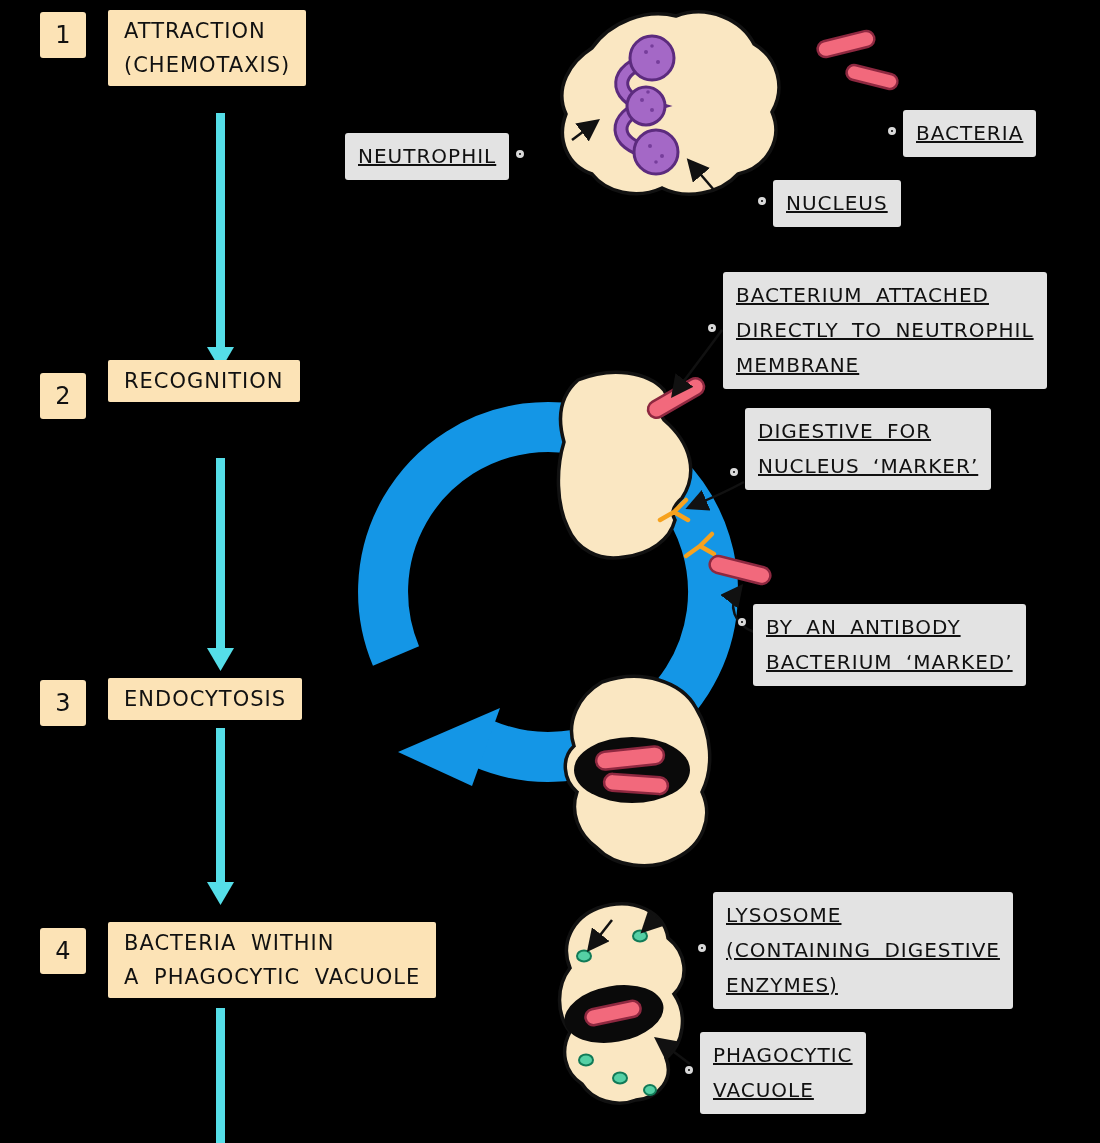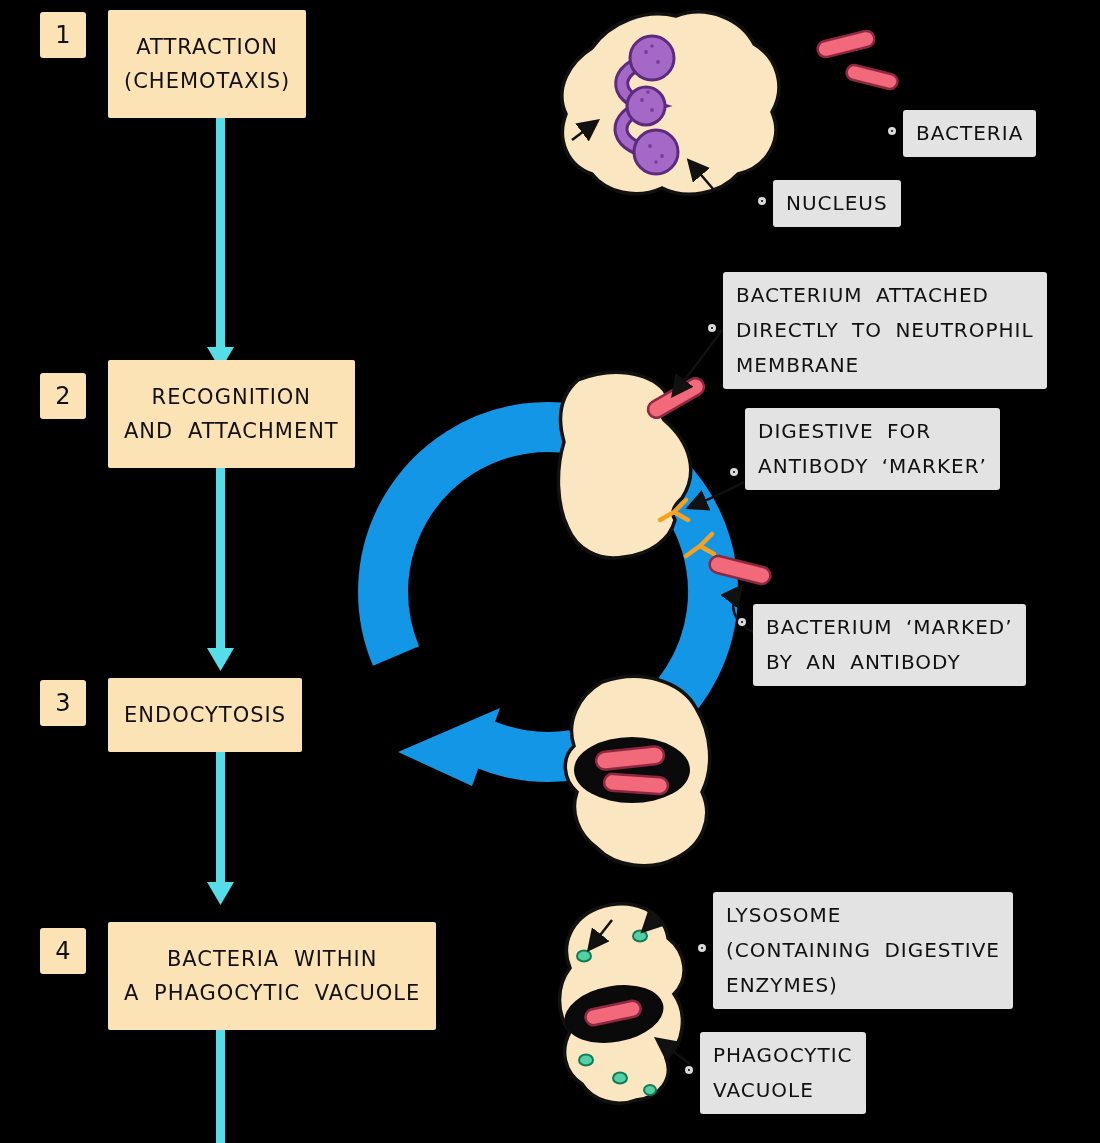--- a/index.html
+++ b/index.html
@@ -8,28 +8,28 @@
     position:relative; width:1100px; height:1143px; background:#000;
     overflow:hidden; font-family:"DejaVu Sans", sans-serif; color:#111;
   }
   #art { position:absolute; left:0; top:0; }
   .num {
     position:absolute; width:46px; height:46px; background:#FCE3B6;
     display:flex; align-items:center; justify-content:center;
     font-size:24px; border-radius:3px; color:#111;
   }
   .step {
-    position:absolute; background:#FCE3B6; color:#111; padding:20px 16px;
+    position:absolute; background:#FCE3B6; color:#111; padding:4px 16px;
     font-size:21px; letter-spacing:1px; word-spacing:7px; line-height:34px;
-    border-radius:2px; white-space:nowrap;text-align:center;
+    border-radius:2px; white-space:nowrap;
   }
   .tag {
     position:absolute; display:inline-block; background:#E3E3E3; color:#111;
     padding:6px 13px; font-size:20px; letter-spacing:1px; word-spacing:6px;
-    line-height:35px; border-radius:3px; white-space:nowrap;
+    line-height:35px; border-radius:3px; white-space:nowrap;text-decoration:underline;
   }
   .dot {
     position:absolute; width:8px; height:8px; border:3px solid #d9d9d9;
     border-radius:50%; background:#000;
   }
   .dot-right { right:-15px; top:50%; margin-top:-7px; }
   .dot-left { left:-15px; top:50%; margin-top:-7px; }
   .dot-left-top { left:-15px; top:14px; }
   .dot-left-bottom { left:-15px; bottom:14px; }
 </style>
@@ -157,34 +157,37 @@
 
   <div class="num" style="left:40px; top:12px">1</div>
   <div class="step" style="left:108px; top:10px">
     <div>ATTRACTION</div>
     <div>(CHEMOTAXIS)</div>
   </div>
 
   <div class="num" style="left:40px; top:373px">2</div>
   <div class="step" style="left:108px; top:360px">
     <div>RECOGNITION</div>
-    <div>AND ATTACHMENT</div>
   </div>
 
   <div class="num" style="left:40px; top:680px">3</div>
   <div class="step" style="left:108px; top:678px">
     <div>ENDOCYTOSIS</div>
   </div>
 
   <div class="num" style="left:40px; top:928px">4</div>
   <div class="step" style="left:108px; top:922px">
     <div>BACTERIA WITHIN</div>
     <div>A PHAGOCYTIC VACUOLE</div>
   </div>
 
+  <div class="tag" style="left:345px; top:133px">
+    <span class="dot dot-right"></span>
+    <div>NEUTROPHIL</div>
+  </div>
 
   <div class="tag" style="left:903px; top:110px">
     <span class="dot dot-left"></span>
     <div>BACTERIA</div>
   </div>
 
   <div class="tag" style="left:723px; top:272px">
     <span class="dot dot-left"></span>
     <div>BACTERIUM ATTACHED</div>
     <div>DIRECTLY TO NEUTROPHIL</div>
@@ -192,27 +195,27 @@
   </div>
 
   <div class="tag" style="left:773px; top:180px">
     <span class="dot dot-left"></span>
     <div>NUCLEUS</div>
   </div>
 
   <div class="tag" style="left:745px; top:408px">
     <span class="dot dot-left-bottom"></span>
     <div>DIGESTIVE FOR</div>
-    <div>ANTIBODY ‘MARKER’</div>
+    <div>NUCLEUS ‘MARKER’</div>
   </div>
 
   <div class="tag" style="left:753px; top:604px">
     <span class="dot dot-left-top"></span>
+    <div>BY AN ANTIBODY</div>
     <div>BACTERIUM ‘MARKED’</div>
-    <div>BY AN ANTIBODY</div>
   </div>
 
   <div class="tag" style="left:713px; top:892px">
     <span class="dot dot-left"></span>
     <div>LYSOSOME</div>
     <div>(CONTAINING DIGESTIVE</div>
     <div>ENZYMES)</div>
   </div>
 
   <div class="tag" style="left:700px; top:1032px">

